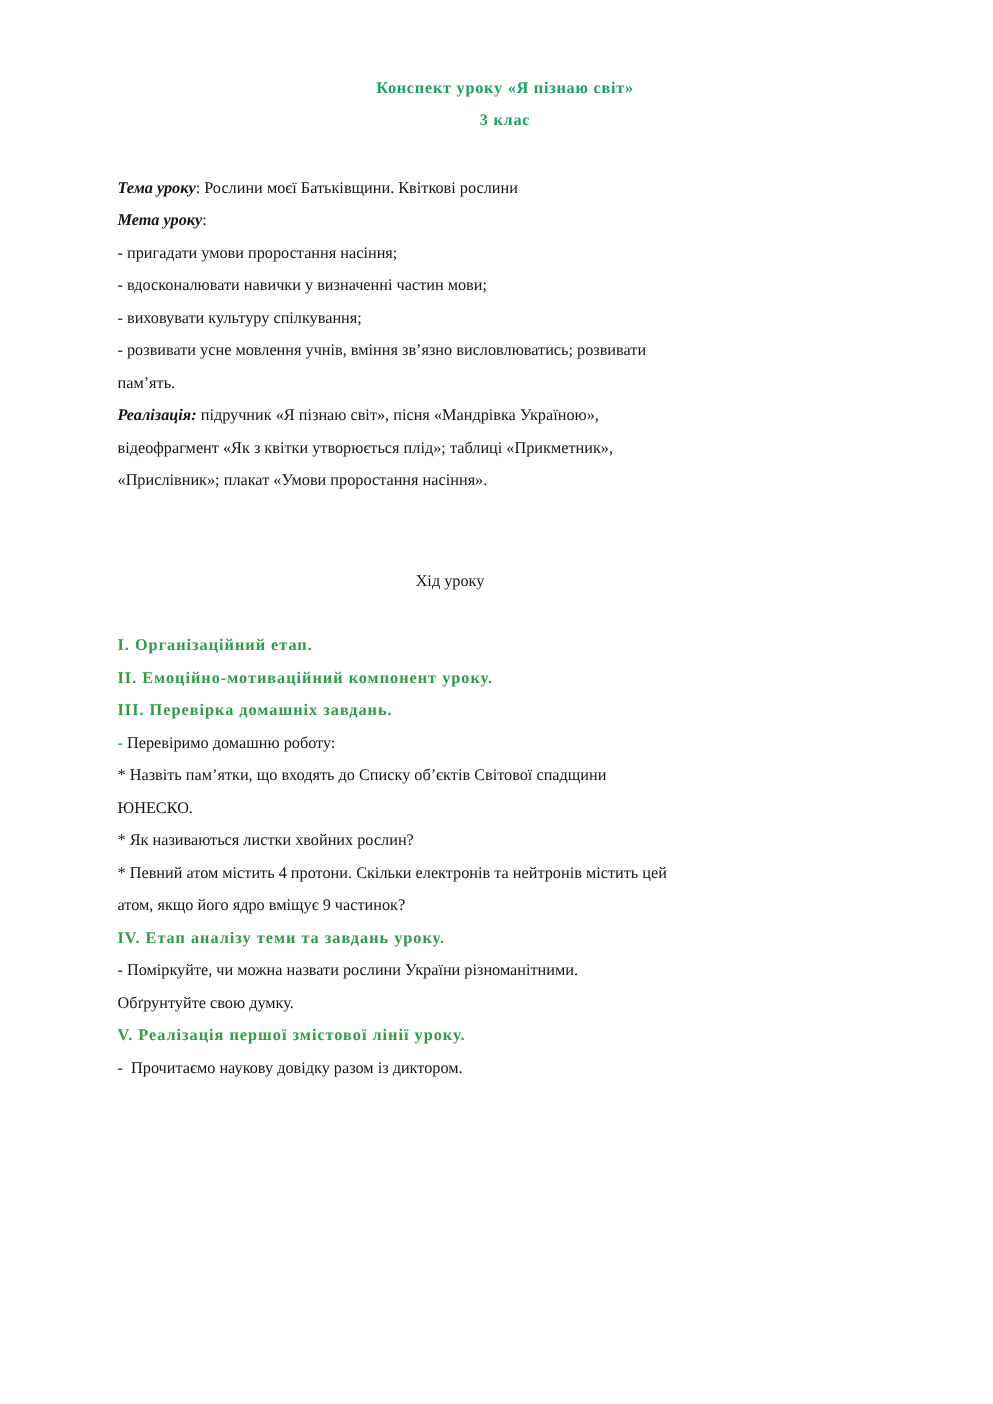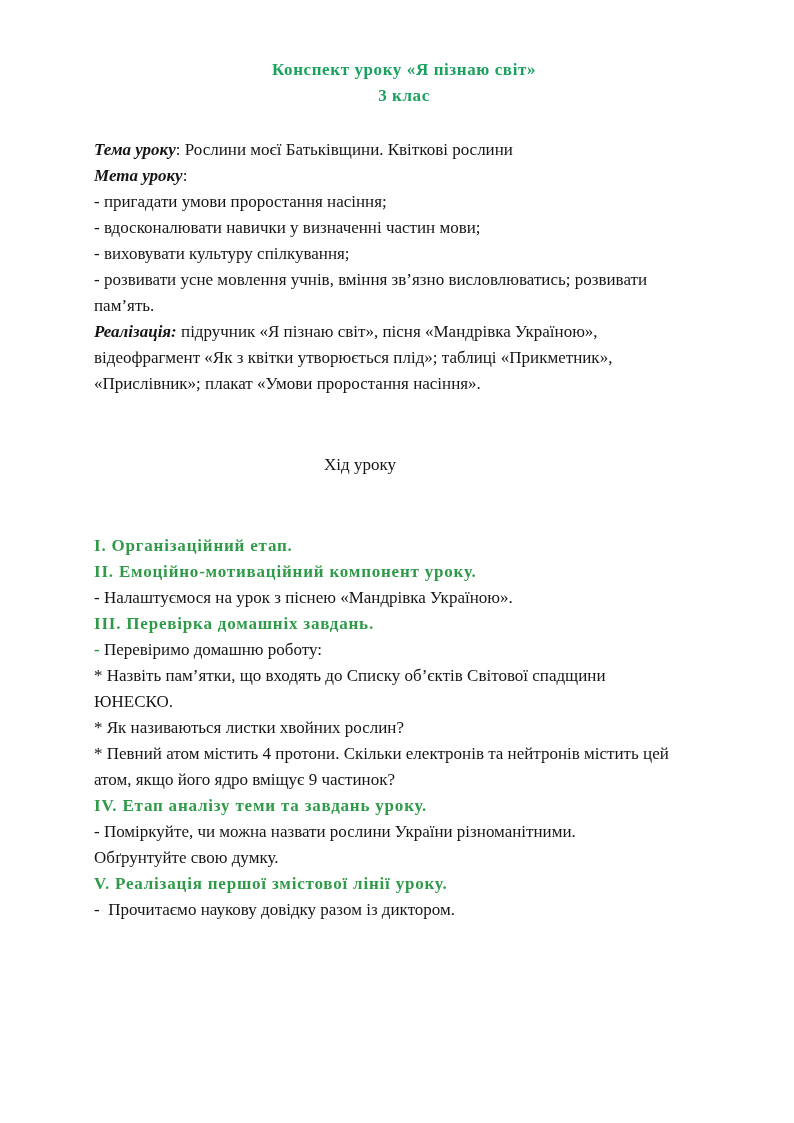--- a/index.html
+++ b/index.html
@@ -9,21 +9,21 @@
   }
   .page {
     position: relative;
     width: 794px;
     height: 1123px;
     margin: 0 auto;
     box-sizing: border-box;
     background: var(--page-bg, #ffffff);
     padding: 57px 80px 40px 94px;
     font-family: "Liberation Serif", "DejaVu Serif", serif;
-    font-size: 17px;
+    font-size: 13px;
     line-height: 26px;
     color: var(--text-color, #151515);
     overflow: hidden;
   }
   .para {
     margin: 0;
     white-space: pre-wrap;
   }
   .para-title {
     text-align: center;
@@ -55,23 +55,22 @@
       <p class="para para-body"><span class="seg-bold-italic">Мета уроку</span><span class="seg-plain">:</span></p>
       <p class="para para-body">- пригадати умови проростання насіння;</p>
       <p class="para para-body">- вдосконалювати навички у визначенні частин мови;</p>
       <p class="para para-body">- виховувати культуру спілкування;</p>
       <p class="para para-body">- розвивати усне мовлення учнів, вміння зв’язно висловлюватись; розвивати
 пам’ять.</p>
       <p class="para para-body"><span class="seg-bold-italic">Реалізація:</span><span class="seg-plain"> підручник «Я пізнаю світ», пісня «Мандрівка Україною»,
 відеофрагмент «Як з квітки утворюється плід»; таблиці «Прикметник»,
 «Прислівник»; плакат «Умови проростання насіння».</span></p>
       <p class="para para-center" style="margin-top: 55px;">Хід уроку</p>
-      <p class="para para-heading" style="margin-top: 55px;">І. Організаційний етап.</p>
+      <p class="para para-heading" style="margin-top: 25px;">І. Організаційний етап.</p>
       <p class="para para-heading">ІІ. Емоційно-мотиваційний компонент уроку.</p>
-      <p class="para para-body">- Налаштуємося на урок з піснею «Мандрівка Україною».</p>
       <p class="para para-heading">ІІІ. Перевірка домашніх завдань.</p>
       <p class="para para-body"><span class="seg-green-bold">-</span><span class="seg-plain"> Перевіримо домашню роботу:</span></p>
       <p class="para para-body">* Назвіть пам’ятки, що входять до Списку об’єктів Світової спадщини
 ЮНЕСКО.</p>
       <p class="para para-body">* Як називаються листки хвойних рослин?</p>
       <p class="para para-body">* Певний атом містить 4 протони. Скільки електронів та нейтронів містить цей
 атом, якщо його ядро вміщує 9 частинок?</p>
       <p class="para para-heading">IV. Етап аналізу теми та завдань уроку.</p>
       <p class="para para-body">- Поміркуйте, чи можна назвати рослини України різноманітними.
 Обґрунтуйте свою думку.</p>

